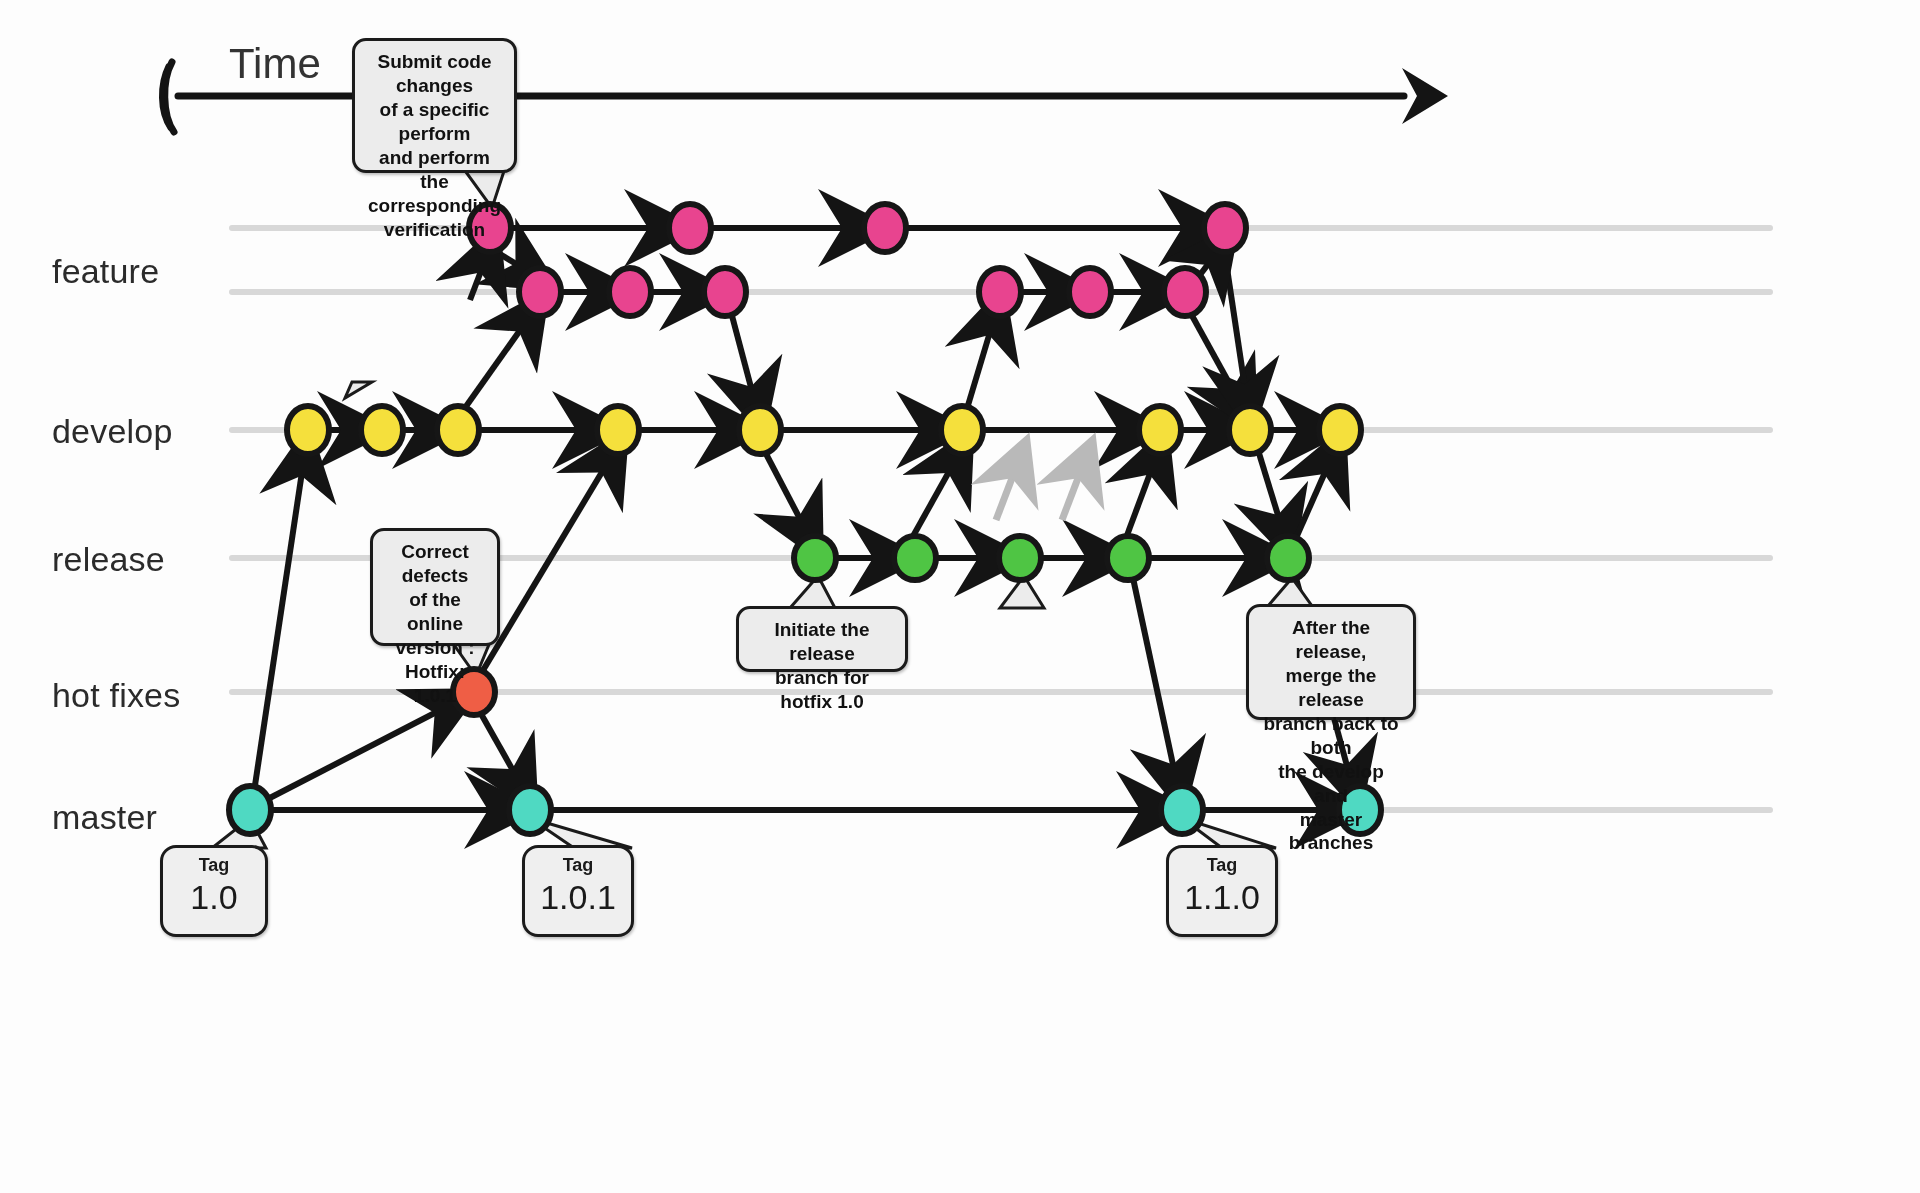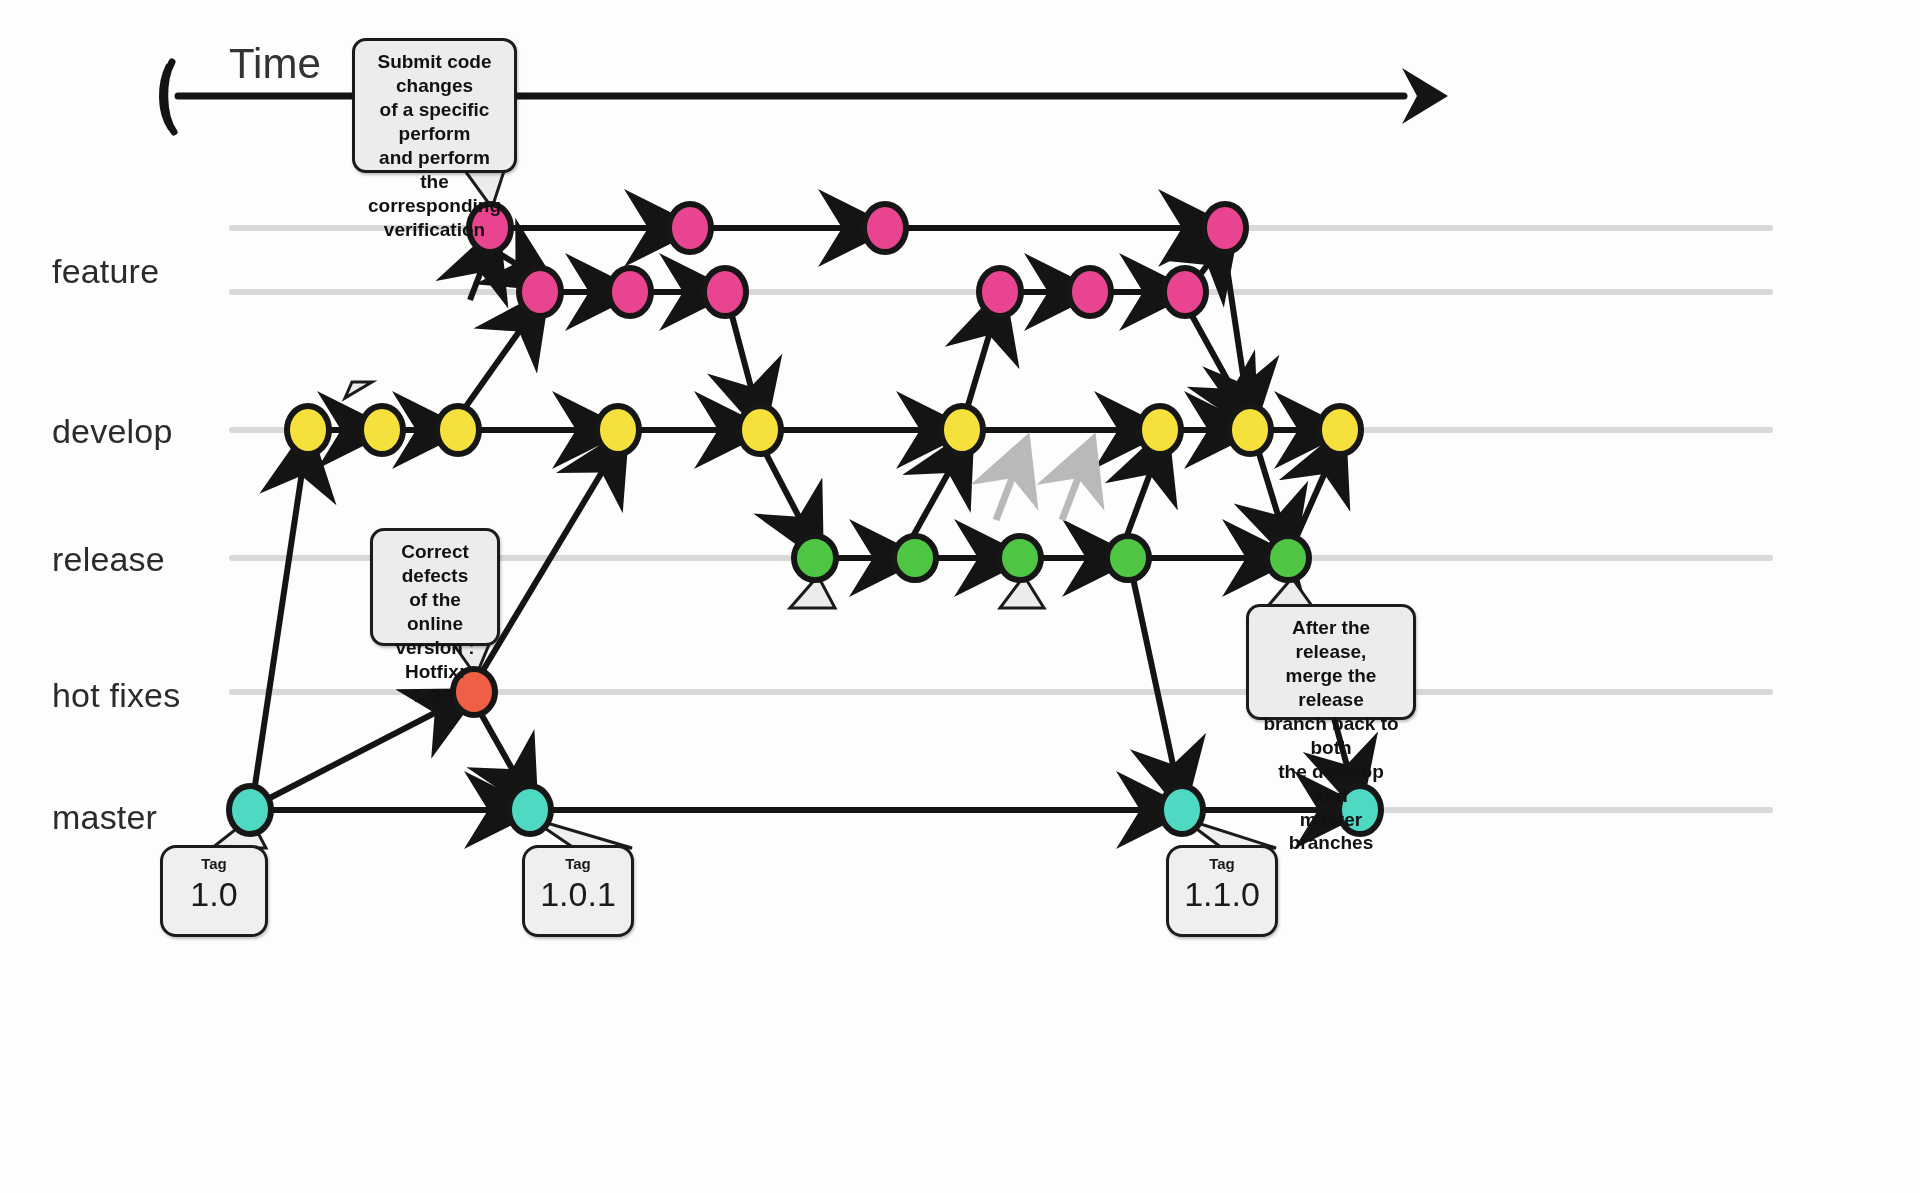--- a/index.html
+++ b/index.html
@@ -57,21 +57,21 @@
     border: 3px solid #1b1b1b;
     border-radius: 16px;
     text-align: center;
     font-family: "Liberation Sans", sans-serif;
     color: #1a1a1a;
     padding: 8px 10px 10px 10px;
     box-shadow: 1px 2px 3px rgba(0,0,0,0.25);
   }
   .tagbox .tag-word {
     display: block;
-    font-size: 15px;
+    font-size: 18px;
     font-weight: bold;
     line-height: 1.1;
   }
   .tagbox .tag-ver {
     display: block;
     font-size: 34px;
     font-weight: normal;
     line-height: 1.15;
     margin-top: 2px;
   }
@@ -265,20 +265,22 @@
 
   <div class="callout center" style="left:352px; top:38px; width:165px; height:135px;">Submit code changes
 of a specific perform
 and perform the
 corresponding
 verification</div>
   <div class="callout left" style="left:370px; top:528px; width:130px; height:118px;">Correct defects
 of the online
 version :
 Hotfix: 1.0.1</div>
+  <div class="callout left" style="left:736px; top:606px; width:172px; height:66px;">Initiate the release
+branch for hotfix 1.0</div>
   <div class="callout left" style="left:1246px; top:604px; width:170px; height:116px;">After the release,
 merge the release
 branch back to both
 the develop and
 master branches</div>
 
   <div class="tagbox" style="left:160px; top:845px; width:108px; height:92px;">
     <span class="tag-word">Tag</span>
     <span class="tag-ver">1.0</span>
   </div>

